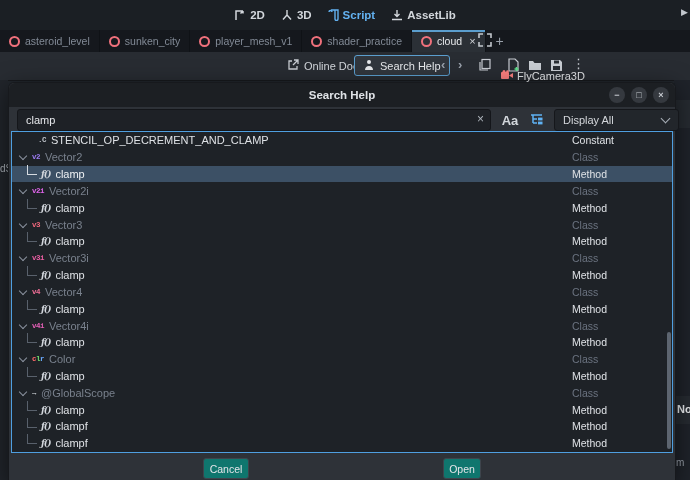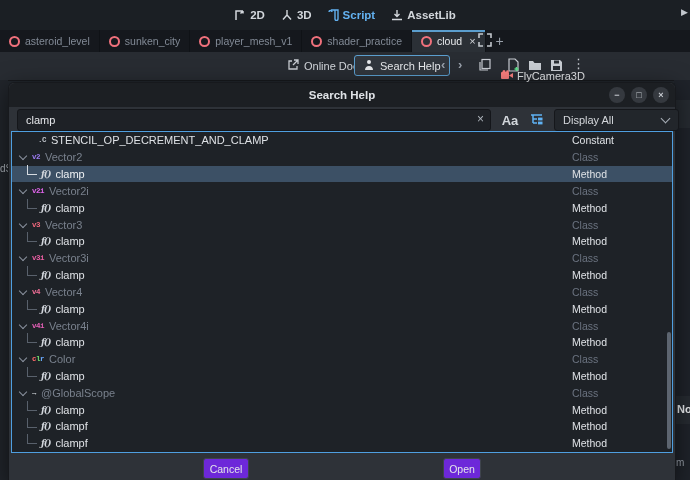--- a/index.html
+++ b/index.html
@@ -82,21 +82,21 @@
   .chev{width:5px;height:5px;border-left:1.3px solid #8a929e;border-bottom:1.3px solid #8a929e;
     transform:rotate(-45deg);margin:0 6px 2px 8px;flex:none;}
   .tline{width:9px;height:9px;border-left:1px solid #59616c;border-bottom:1px solid #59616c;
     margin:0 4px 8px 15px;flex:none;}
   .sel .tline{border-color:#d6dbe1;}
   .badge{font:bold 7.5px "Liberation Mono",monospace;letter-spacing:-.5px;margin-right:5px;flex:none;}
   .badge.fn{font:italic bold 9px "DejaVu Serif",serif;color:#d3d7dd;letter-spacing:-1px;}
   .const-sp{width:26px;flex:none;}
   #tree-scroll{position:absolute;right:1px;top:200px;width:4px;height:117px;background:#5d6570;border-radius:2px;}
   
-  .dbtn{position:absolute;top:375px;height:19px;background:#6d28d9;border:1px solid #3e444c;border-radius:3px;
+  .dbtn{position:absolute;top:375px;height:19px;background:#0f766e;border:1px solid #3e444c;border-radius:3px;
     color:#e3e5e9;font-size:10.5px;display:flex;align-items:center;justify-content:center;}
   #btn-cancel{left:194px;width:44px;}
   #btn-open{left:434px;width:36px;}
 </style>
 </head>
 <body>
 
 <div id="topbar">
     <div class="menu-item">
       <span>

